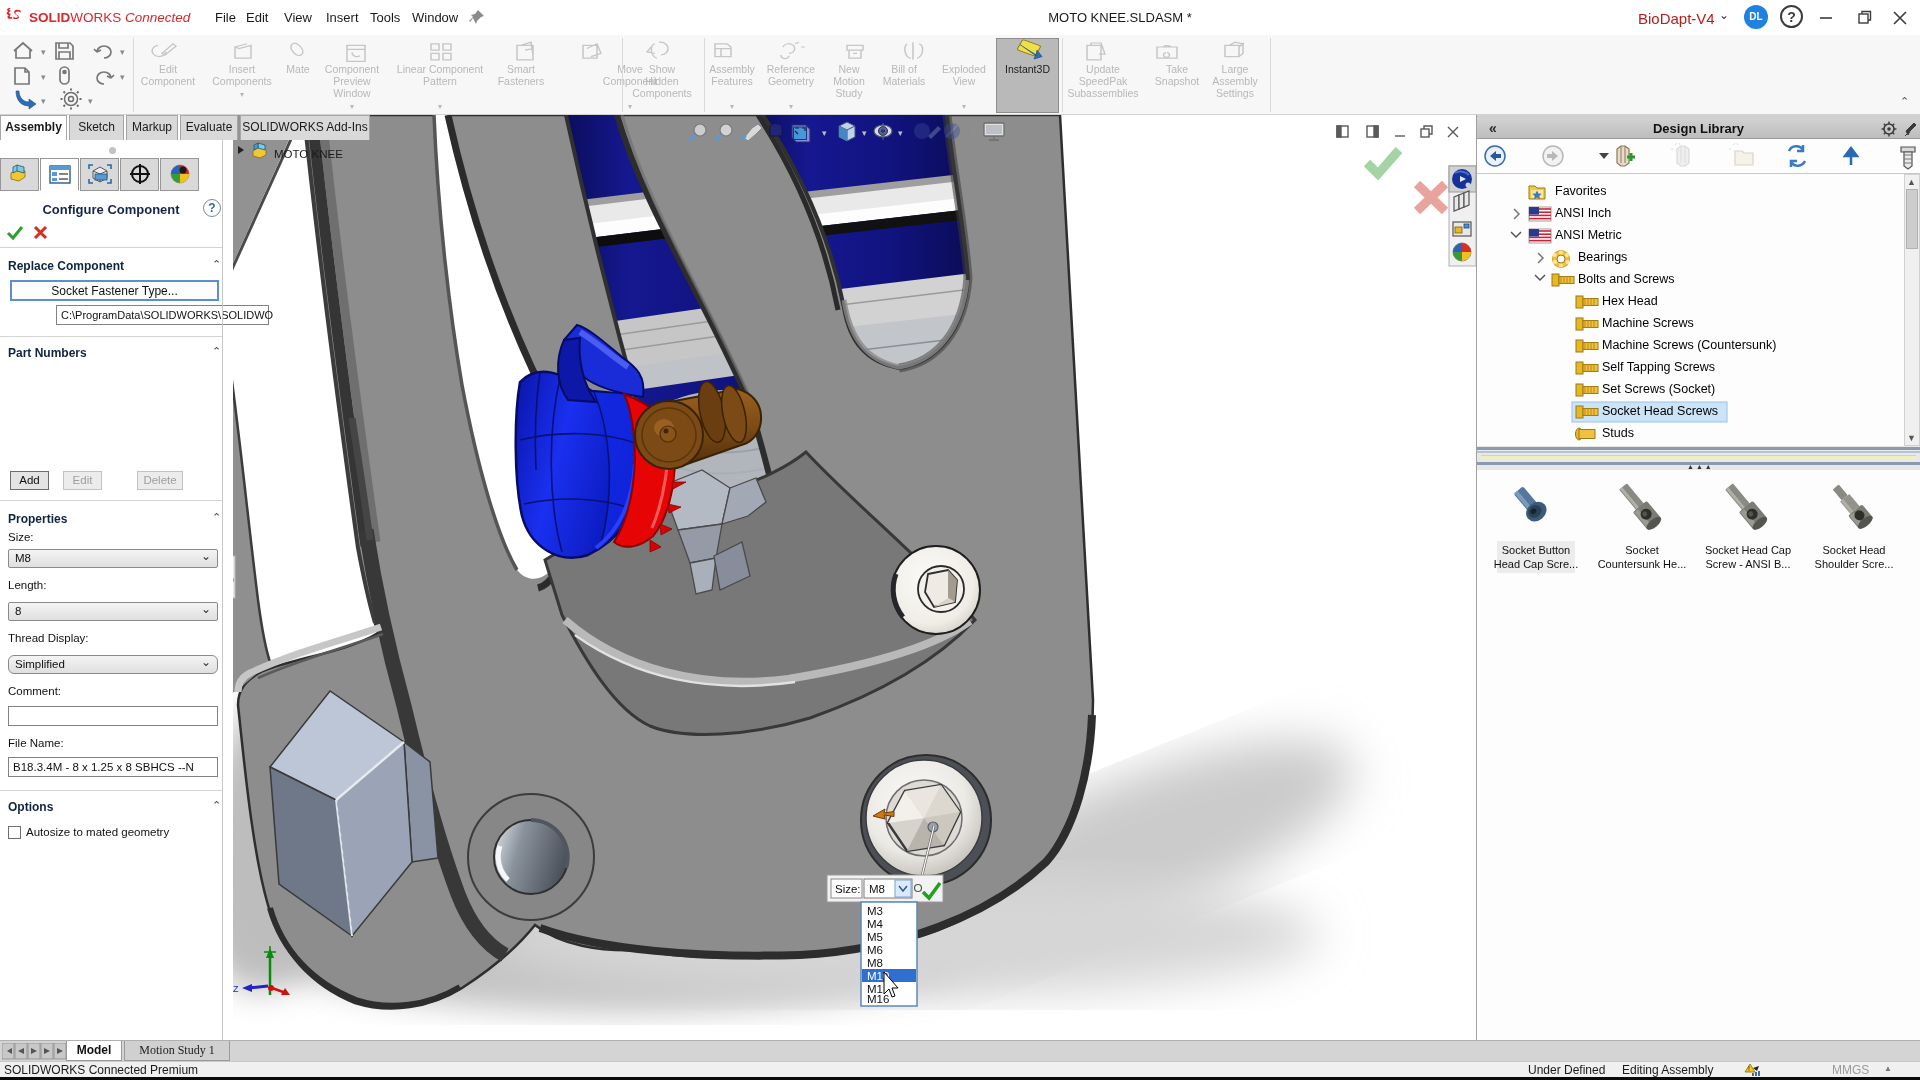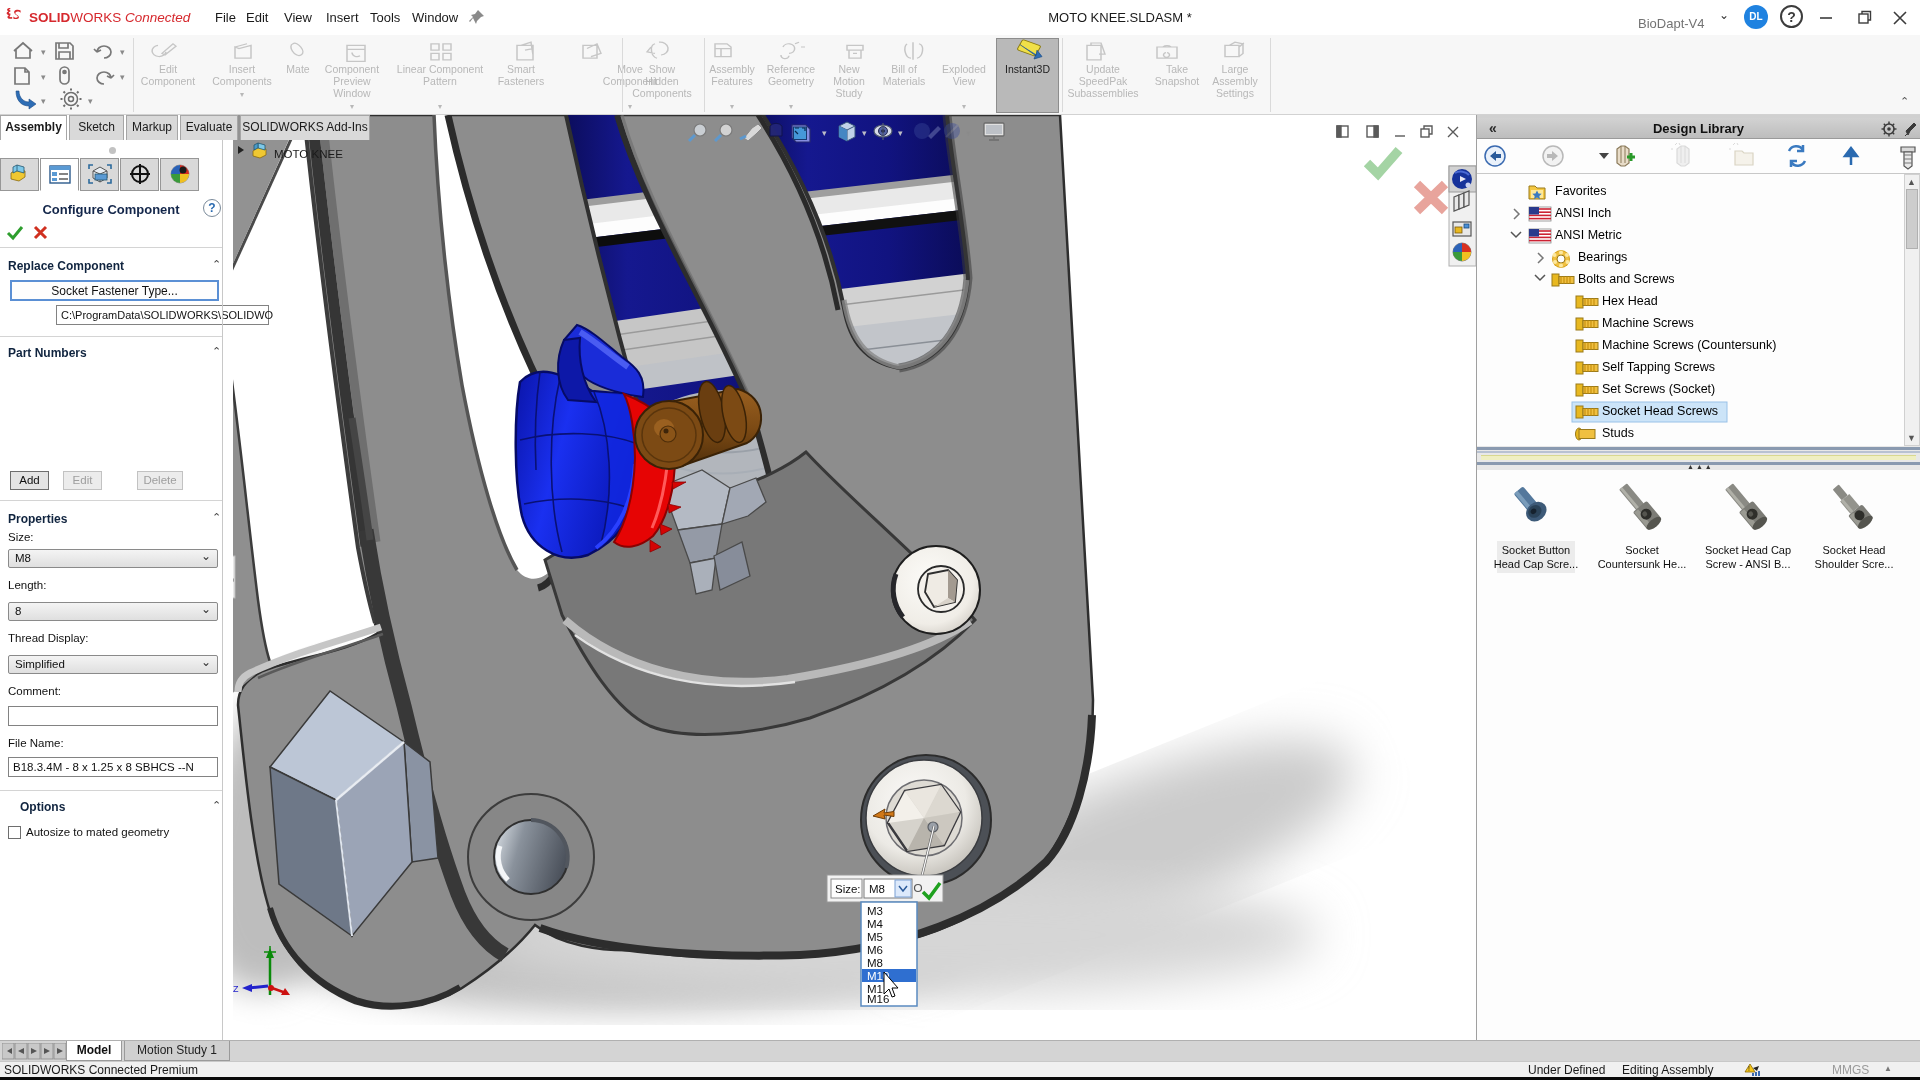--- a/index.html
+++ b/index.html
@@ -30,21 +30,21 @@
   <div class="abs" style="left:215px;top:10px;font-size:13px;color:#1a1a1a;">File</div>
   <div class="abs" style="left:246px;top:10px;font-size:13px;color:#1a1a1a;">Edit</div>
   <div class="abs" style="left:284px;top:10px;font-size:13px;color:#1a1a1a;">View</div>
   <div class="abs" style="left:326px;top:10px;font-size:13px;color:#1a1a1a;">Insert</div>
   <div class="abs" style="left:370px;top:10px;font-size:13px;color:#1a1a1a;">Tools</div>
   <div class="abs" style="left:412px;top:10px;font-size:13px;color:#1a1a1a;">Window</div>
   <svg class="abs" style="left:468px;top:8px" width="18" height="18" viewBox="0 0 18 18">
       <path d="M10 2 L16 8 L13 9 L9 13 L8 16 L5 10 L2 14 L1 13 L5 9 L3 7 L7 6 Z" fill="#8a8a8a"></path>
     </svg>
   <div class="abs" style="left:1010px;top:10px;width:220px;text-align:center;font-size:13px;color:#1a1a1a;">MOTO KNEE.SLDASM *</div>
-  <div class="abs" style="left:1638px;top:16px;font-size:13px;color:#737373;">BioDapt-V4</div>
+  <div class="abs" style="left:1638px;top:10px;font-size:15px;color:#b91c1c;">BioDapt-V4</div>
   <div class="abs" style="left:1719px;top:8px;font-size:12px;color:#333;">⌄</div>
   <div class="abs" style="left:1744px;top:5px;width:24px;height:24px;border-radius:50%;background:#1f82e0;color:#fff;font-size:10px;font-weight:bold;text-align:center;line-height:24px;">DL</div>
   <div class="abs" style="left:1780px;top:5px;width:23px;height:23px;border-radius:50%;border:2px solid #3c3c3c;color:#3c3c3c;font-size:14px;font-weight:bold;text-align:center;line-height:20px;">?</div>
   <svg class="abs" style="left:1818px;top:8px" width="100" height="20" viewBox="0 0 100 20">
     <line x1="2" y1="10" x2="14" y2="10" stroke="#3c3c3c" stroke-width="1.6"></line>
     <rect x="41" y="6" width="9" height="9" fill="none" stroke="#3c3c3c" stroke-width="1.4"></rect>
     <path d="M44 6 L44 3.5 L52.5 3.5 L52.5 12 L50 12" fill="none" stroke="#3c3c3c" stroke-width="1.4"></path>
     <path d="M76 4 L88 16 M88 4 L76 16" stroke="#3c3c3c" stroke-width="1.6"></path>
   </svg>
 </div>
@@ -193,27 +193,27 @@
   <div class="abs" style="left:63px;top:331px;width:39px;height:19px;background:#ececec;border:1px solid #c2c2c2;font-size:11.5px;color:#9e9e9e;text-align:center;line-height:17px;">Edit</div>
   <div class="abs" style="left:137px;top:331px;width:46px;height:19px;background:#ececec;border:1px solid #c2c2c2;font-size:11.5px;color:#9e9e9e;text-align:center;line-height:17px;">Delete</div>
   <div class="div" style="top:360px"></div>
   <div class="sect" style="left:8px;top:372px;">Properties</div>
     <div class="chev" style="left:212px;top:371px;">⌃</div>
   <div class="lbl" style="left:8px;top:391px;">Size:</div>
   <div class="combo" style="top:409px;">M8</div>
   <div class="lbl" style="left:8px;top:439px;">Length:</div>
   <div class="combo" style="top:462px;">8</div>
   <div class="lbl" style="left:8px;top:492px;">Thread Display:</div>
-  <div class="combo" style="top:515px;">Simplified</div>
+  <div class="combo" style="top:515px;border-radius:6px;">Simplified</div>
   <div class="lbl" style="left:8px;top:545px;">Comment:</div>
   <div class="tfield" style="top:566px;"></div>
   <div class="lbl" style="left:8px;top:597px;">File Name:</div>
   <div class="tfield" style="top:617px;">B18.3.4M - 8 x 1.25 x 8 SBHCS --N</div>
   <div class="div" style="top:650px"></div>
-  <div class="sect" style="left:20px;top:660px;">Options</div>
+  <div class="sect" style="left:8px;top:660px;">Options</div>
     <div class="chev" style="left:212px;top:659px;">⌃</div>
   <div class="abs" style="left:8px;top:686px;width:13px;height:13px;background:#fff;border:1px solid #6e6e6e;"></div>
   <div class="lbl" style="left:26px;top:686px;">Autosize to mated geometry</div>
   <div class="abs" style="left:222px;top:0;width:1px;height:900px;background:#c8c8c8;"></div>
 </div>
 
 <svg class="abs" style="left:228px;top:115px;z-index:1" width="1248" height="945" viewBox="228 115 1248 945">
 <defs>
 <linearGradient id="boreG" x1="0" y1="0.2" x2="1" y2="0.5">
         <stop offset="0" stop-color="#d8dee4"></stop>
@@ -754,21 +754,21 @@
     </g>
     <g fill="#555">
         <path d="M3,5 v6 M10,5 l-5,3 l5,3 Z"></path>
         <path d="M22,5 l-6,3 l6,3 Z"></path>
         <path d="M29,5 l6,3 l-6,3 Z"></path>
         <path d="M42,5 l6,3 l-6,3 Z M49,5 v6"></path>
         <path d="M55,5 l6,3 l-6,3 Z M62,5 v6"></path>
       </g>
   </svg>
   <div class="abs" style="left:66px;top:0;width:56px;height:20px;background:#fff;border:1px solid #9a9a9a;border-top:none;font-size:12px;font-weight:bold;color:#111;text-align:center;line-height:19px;">Model</div>
-  <div class="abs" style="left:124px;top:0;width:106px;height:20px;background:#d0d0d0;border:1px solid #9a9a9a;border-top:none;font-size:12px;color:#222;text-align:center;line-height:19px;">Motion Study 1</div>
+  <div class="abs" style="left:124px;top:0;width:106px;height:20px;background:#d0d0d0;border:1px solid #9a9a9a;border-top:none;font-size:12px;color:#222;text-align:center;line-height:19px;font-family:Liberation Serif, serif;">Motion Study 1</div>
 </div>
 <div class="abs" style="left:0;top:1061px;width:1920px;height:16px;background:#f0f0f0;border-top:1px solid #c8c8c8;z-index:6;">
   <div class="abs" style="left:4px;top:1px;font-size:12px;color:#1a1a1a;">SOLIDWORKS Connected Premium</div>
   <div class="abs" style="left:1528px;top:1px;font-size:12px;color:#1a1a1a;">Under Defined</div>
   <div class="abs" style="left:1622px;top:1px;font-size:12px;color:#1a1a1a;">Editing Assembly</div>
   <svg class="abs" style="left:1744px;top:1px" width="16" height="14" viewBox="0 0 16 14">
       <path d="M6,1 L11,9 L1,9 Z" fill="#f5c518" stroke="#8a6a08" stroke-width="0.8"></path>
       <text x="4" y="8" font-size="7" fill="#222">!</text>
       <path d="M9,5 L15,3 L13,8 Z" fill="#222"></path>
       <rect x="8" y="10" width="2" height="3" fill="#3a6ab0"></rect>

